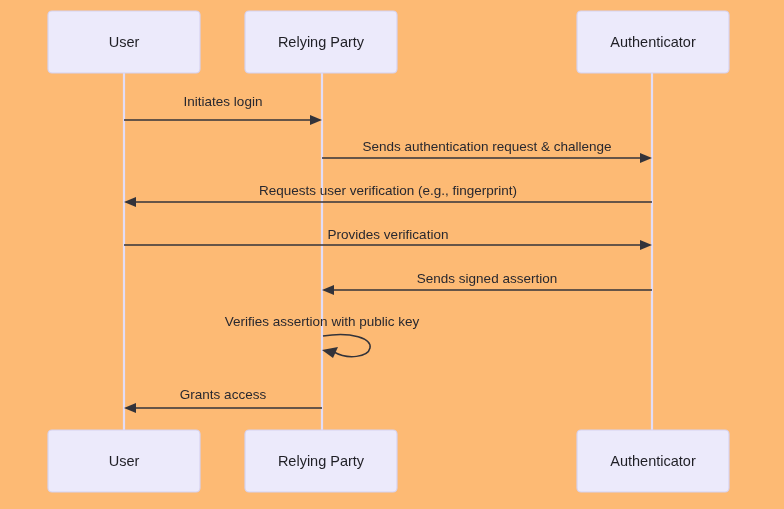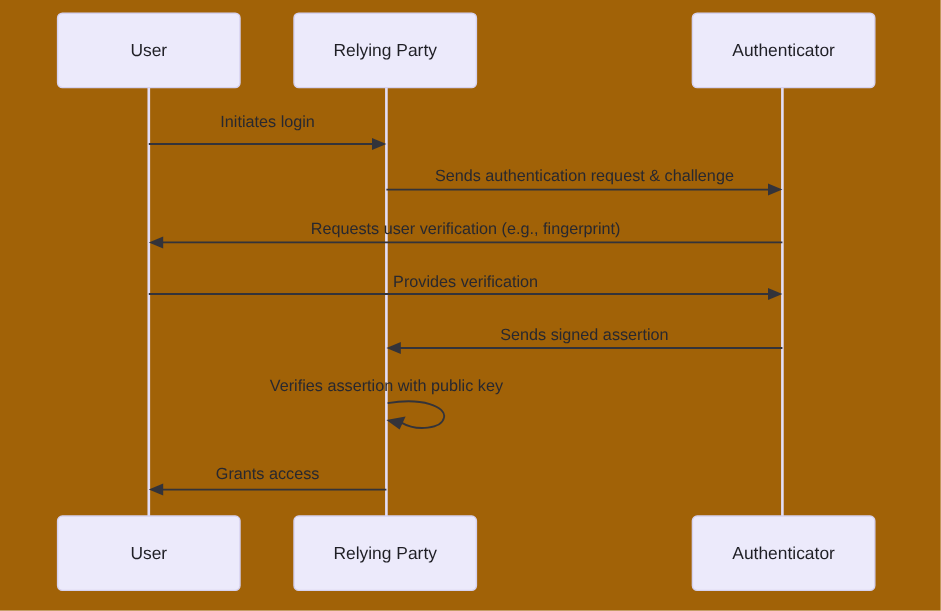--- a/index.html
+++ b/index.html
@@ -11,21 +11,21 @@
   body {
     width: 784px;
     height: 509px;
     overflow: hidden;
     font-family: "Liberation Sans", sans-serif;
   }
   #diagram-root {
     position: relative;
     width: 784px;
     height: 509px;
-    background: #a16207;
+    background: #fdba74;
     text-align: center;
   }
   svg.diagram-canvas {
     position: absolute;
     left: 0;
     top: 0;
     width: 784px;
     height: 509px;
     display: block;
   }

